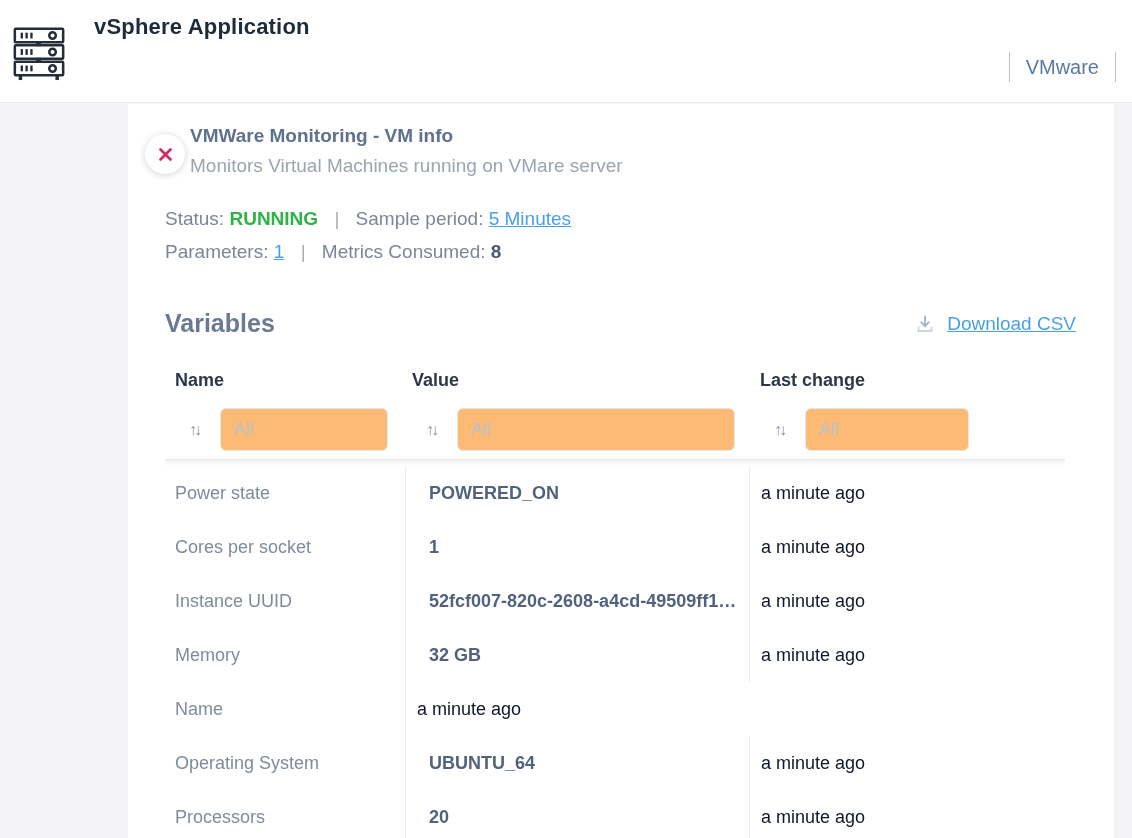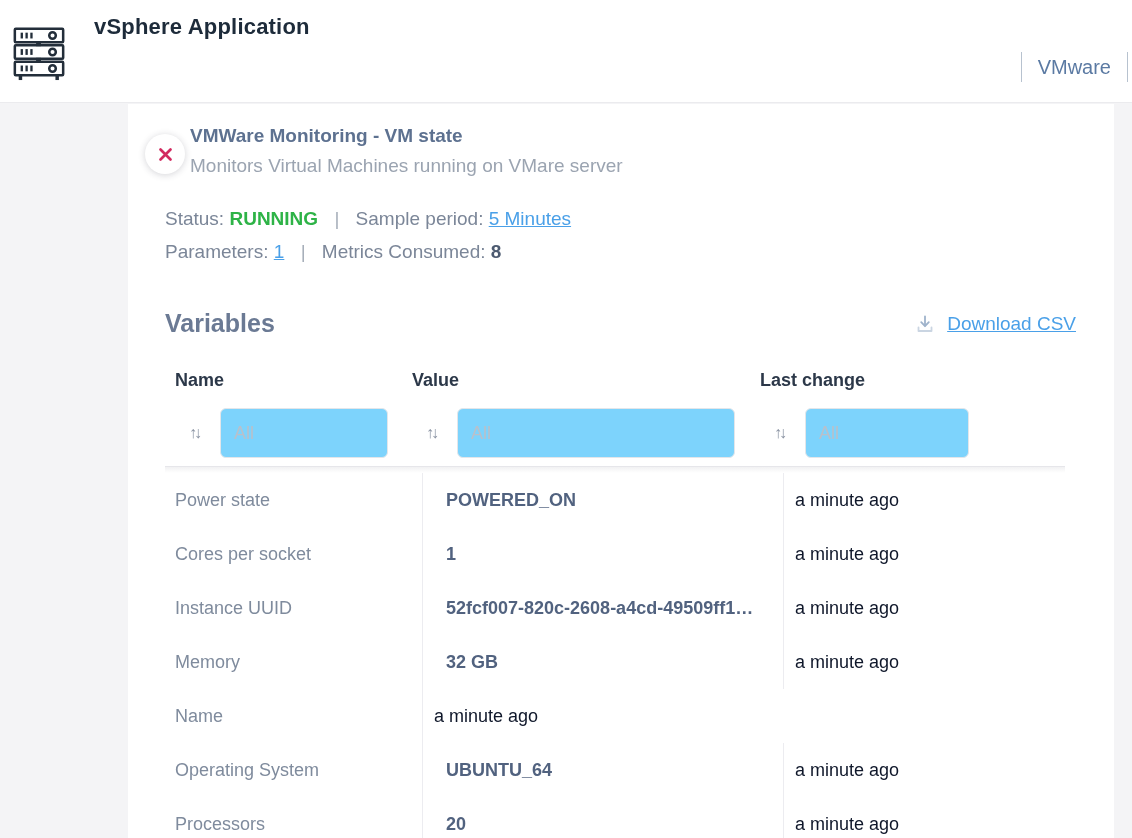--- a/index.html
+++ b/index.html
@@ -15,21 +15,21 @@
   .server-icon{ position:absolute; left:10px; top:22px; }
   .head-text{ position:absolute; left:94px; top:14px; }
   .page-title{ font-size:22px; font-weight:bold; color:#1d2b3a; letter-spacing:.2px; }
   .status-line{ margin-top:8px; display:flex; align-items:center; font-size:19px; }
   .online-icon{ margin-right:7px; display:block; }
   .online-text{ color:#35b13f; font-weight:bold; margin-right:8px; }
   .host-addr{ color:#98a1ad; }
   .redact{ display:inline-block; height:20px; border-radius:3px; background:#c9cdd5;
            filter:blur(1.5px); margin-left:9px; vertical-align:middle; }
   .redact.alt{ background:#d2d6dd; }
-  .head-right{ position:absolute; right:4px; top:52px; display:flex; align-items:center;justify-content:flex-end; }
+  .head-right{ position:absolute; right:16px; top:52px; display:flex; align-items:center;justify-content:flex-end; }
   .vdiv{ width:1px; height:30px; background:#9fadbf; opacity:.75; }
   .vendor{ color:#5b7aa3; font-size:20px; padding:0 16px; cursor:pointer; }
 
   
   .panel{
     position:absolute; left:128px; top:104px; width:986px; height:734px;
     background:#ffffff;
   }
   .close-btn{
     position:absolute; left:17px; top:30px; width:40px; height:40px; border-radius:50%;
@@ -57,32 +57,32 @@
   .var-table{ margin:32px 0 0 37px; width:900px; }
   .t-head,.t-filter,.t-row{ display:grid; grid-template-columns:240px 344px 316px; }
   .t-head .hcell{ font-size:18px; font-weight:bold; color:#2c3849; }
   .hcell.c1{ padding-left:10px; } .hcell.c2{ padding-left:7px; } .hcell.c3{ padding-left:11px; }
   .t-filter{ margin-top:17px; }
   .fcell{ display:flex; align-items:center; }
   .fcell.c1{ padding-left:10px; } .fcell.c2{ padding-left:7px; } .fcell.c3{ padding-left:11px; }
   .sort{ color:#8b94a3; font-size:16px; letter-spacing:-3px; margin-left:14px; cursor:pointer;
          user-select:none; padding-right:3px; }
   .fcell input{
-    height:50px; border:1px solid #e3e6ea; border-radius:6px; font-size:18px;
+    height:43px; border:1px solid #e3e6ea; border-radius:6px; font-size:18px;
     font-family:"Liberation Sans", sans-serif; color:#5a6678; padding:0 13px;
-    margin-left:18px; outline:none; background:#7dd3fc;
+    margin-left:18px; outline:none; background:#fdba74;
   }
   .fcell input::placeholder{ color:#b9c0ca; }
   .fcell.c1 input{ width:168px; } .fcell.c2 input{ width:278px; } .fcell.c3 input{ width:164px; }
 
   .t-divider{ margin-top:8px; height:7px;
     border-top:1px solid #e6e6ea;
     background:linear-gradient(to bottom, rgba(60,60,80,.07), rgba(60,60,80,0)); }
 
-  .t-row{ height:54px;gap:17px; }
+  .t-row{ height:54px; }
   .cell{ display:flex; align-items:center; font-size:18px; overflow:hidden; white-space:nowrap; }
   .cell.c1{ color:#7f8b9d; padding-left:10px; }
   .cell.c2{ color:#51627f; font-weight:bold; padding-left:23px; border-left:1px solid #ececf0; }
   .cell.c3{ color:#0f172a; padding-left:11px; border-left:1px solid #ececf0; }
 </style>
 </head>
 <body>
 
 <header class="app-header">
   <svg class="server-icon" width="58" height="60" viewBox="0 0 60 62">
@@ -124,21 +124,21 @@
 
 <main class="panel">
 
   <button class="close-btn">
     <svg width="15" height="15" viewBox="0 0 15 15">
       <path d="M2.5 2.5 L12.5 12.5 M12.5 2.5 L2.5 12.5" stroke="#d2295f" stroke-width="2.7" stroke-linecap="round" fill="none"></path>
     </svg>
   </button>
 
   <div class="panel-head">
-    <h2 class="panel-title">VMWare Monitoring - VM state</h2>
+    <h2 class="panel-title">VMWare Monitoring - VM info</h2>
     <p class="panel-subtitle">Monitors Virtual Machines running on VMare server</p>
   </div>
 
   <div class="status-block">
     <div>
       <span>Status:</span>
       <span class="green-strong">RUNNING</span>
       <span class="sep">|</span>
       <span>Sample period:</span>
       <span class="blue-link">5 Minutes</span>

